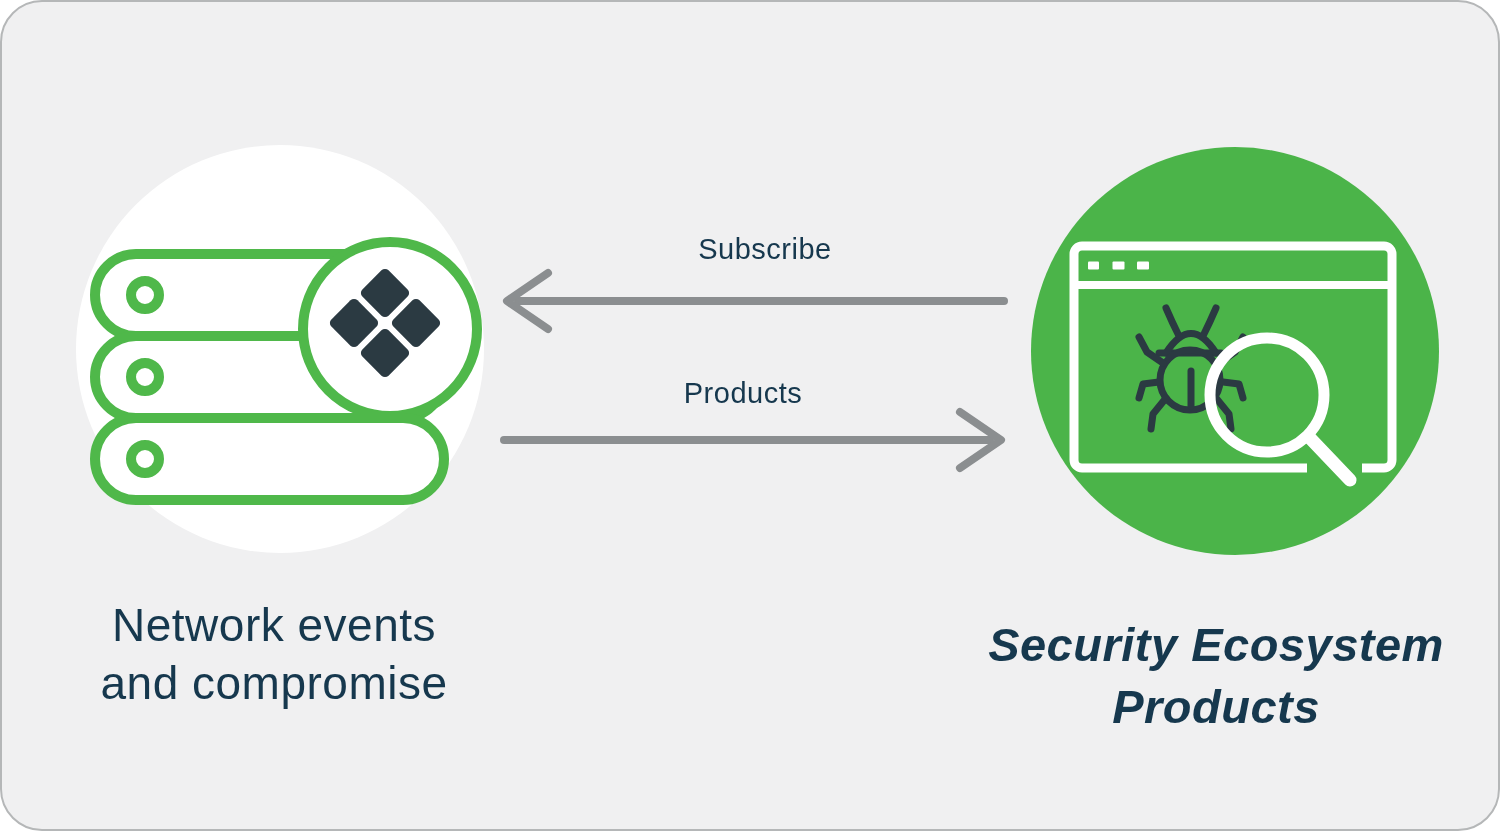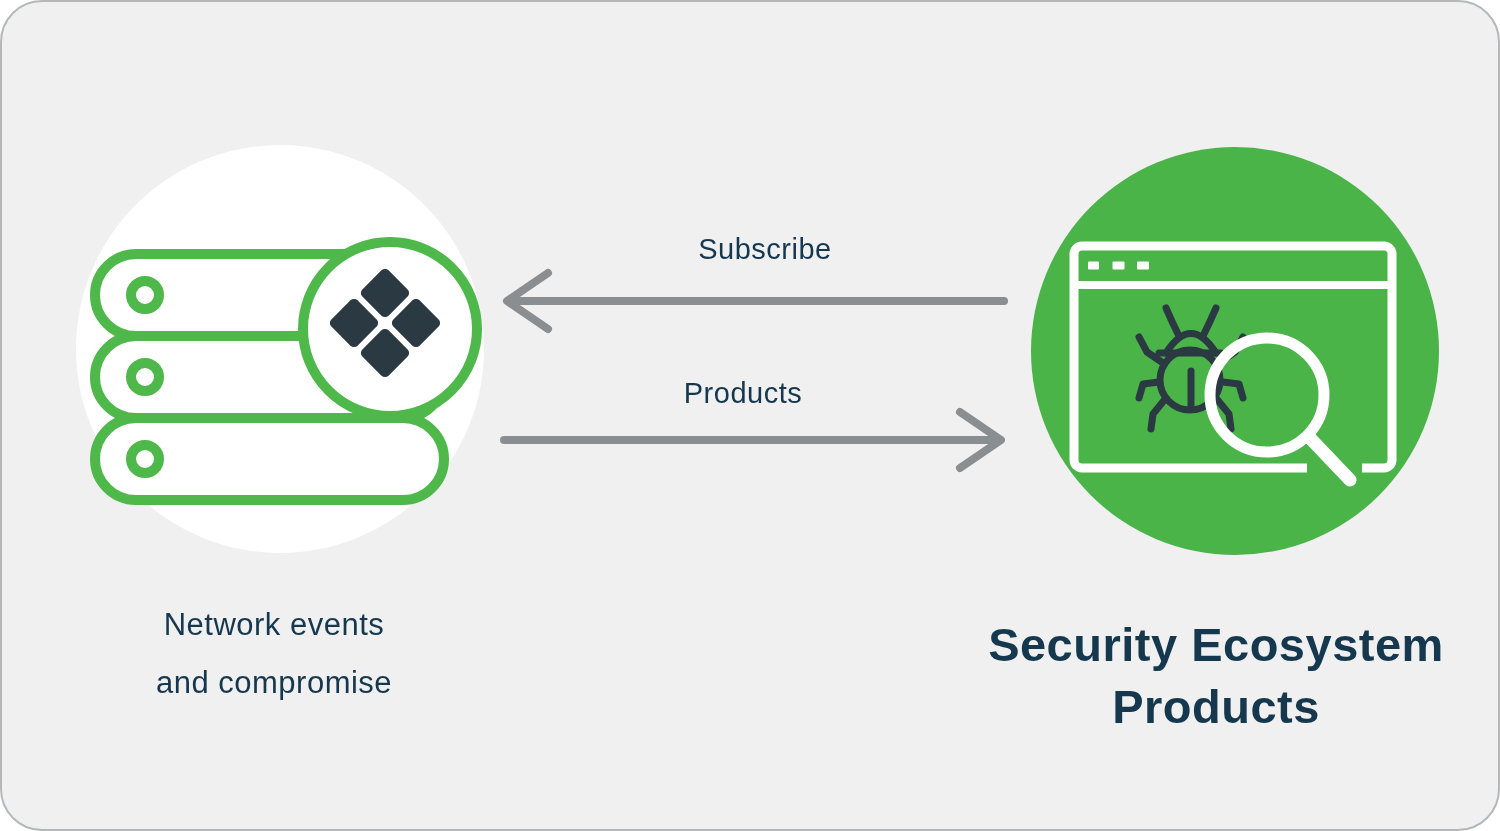--- a/index.html
+++ b/index.html
@@ -25,22 +25,22 @@
   .diagram-svg{position:absolute;left:0;top:0;width:1500px;height:831px;}
   .txt{
     position:absolute;
     color:var(--navy);
     white-space:nowrap;
     text-align:center;
     transform:translateX(-50%);
     letter-spacing:0.5px;
   }
   .arrow-label{font-size:29px;line-height:52px;}
-  .caption{font-size:31px;line-height:58px;}
-  .caption-bold{font-size:47px;line-height:62px;font-weight:bold;}
+  .caption{font-size:46px;line-height:58px;}
+  .caption-bold{font-size:47px;line-height:62px;font-weight:bold;font-style:italic;}
 </style>
 </head>
 <body>
 
 <div class="card">
 
   <svg class="diagram-svg" viewBox="0 0 1500 831">
 
     <circle cx="278" cy="347" r="204" fill="#ffffff"></circle>
 

